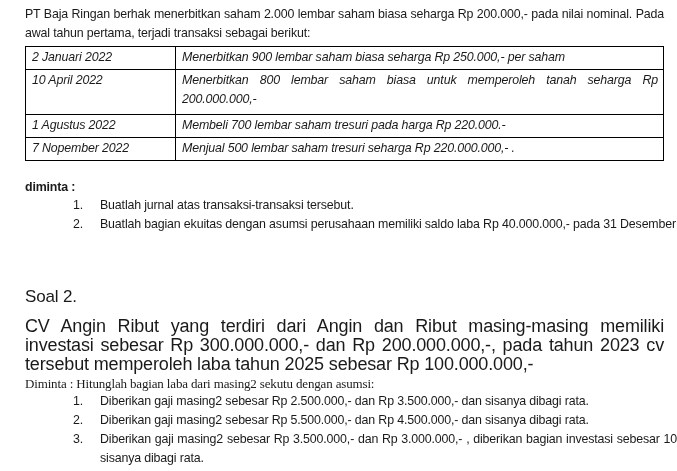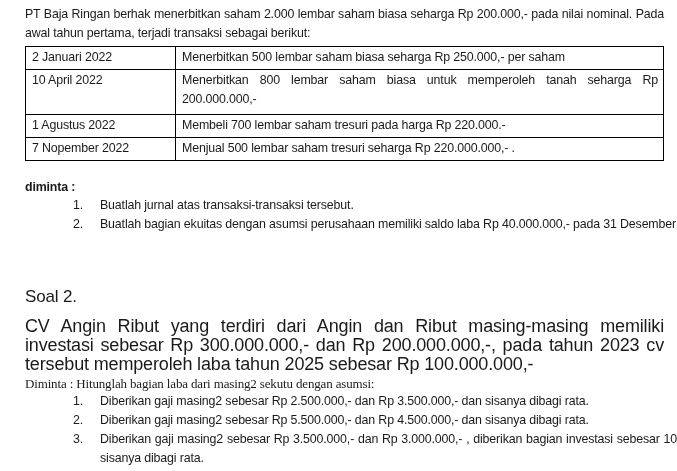--- a/index.html
+++ b/index.html
@@ -42,20 +42,21 @@
     border-collapse: collapse;
     table-layout: fixed;
     font-size: 12.4px;
     letter-spacing: -0.15px;
   }
   table.txn td {
     border: 1px solid #000000;
     padding: 1px 5px 2px 6px;
     vertical-align: top;
     line-height: 19px;
+    font-style: italic;
   }
   table.txn td.date {
     width: 138px;
     white-space: nowrap;
   }
   table.txn td.desc {
     text-align: justify;
     text-justify: inter-word;
   }
   table.txn tr.tall td {
@@ -149,21 +150,21 @@
 <body>
 
 <div class="page">
 
   <div class="intro">PT Baja Ringan berhak menerbitkan saham 2.000 lembar saham biasa seharga Rp 200.000,- pada nilai nominal. Pada awal tahun pertama, terjadi transaksi sebagai berikut:</div>
 
   <table class="txn">
     <tbody>
       <tr>
         <td class="date">2 Januari 2022</td>
-        <td class="desc">Menerbitkan 500 lembar saham biasa seharga Rp 250.000,- per saham</td>
+        <td class="desc">Menerbitkan 900 lembar saham biasa seharga Rp 250.000,- per saham</td>
       </tr>
       <tr class="tall">
         <td class="date">10 April 2022</td>
         <td class="desc">Menerbitkan 800 lembar saham biasa untuk memperoleh tanah seharga Rp 200.000.000,-</td>
       </tr>
       <tr>
         <td class="date">1 Agustus 2022</td>
         <td class="desc">Membeli 700 lembar saham tresuri pada harga Rp 220.000.-</td>
       </tr>
       <tr>

